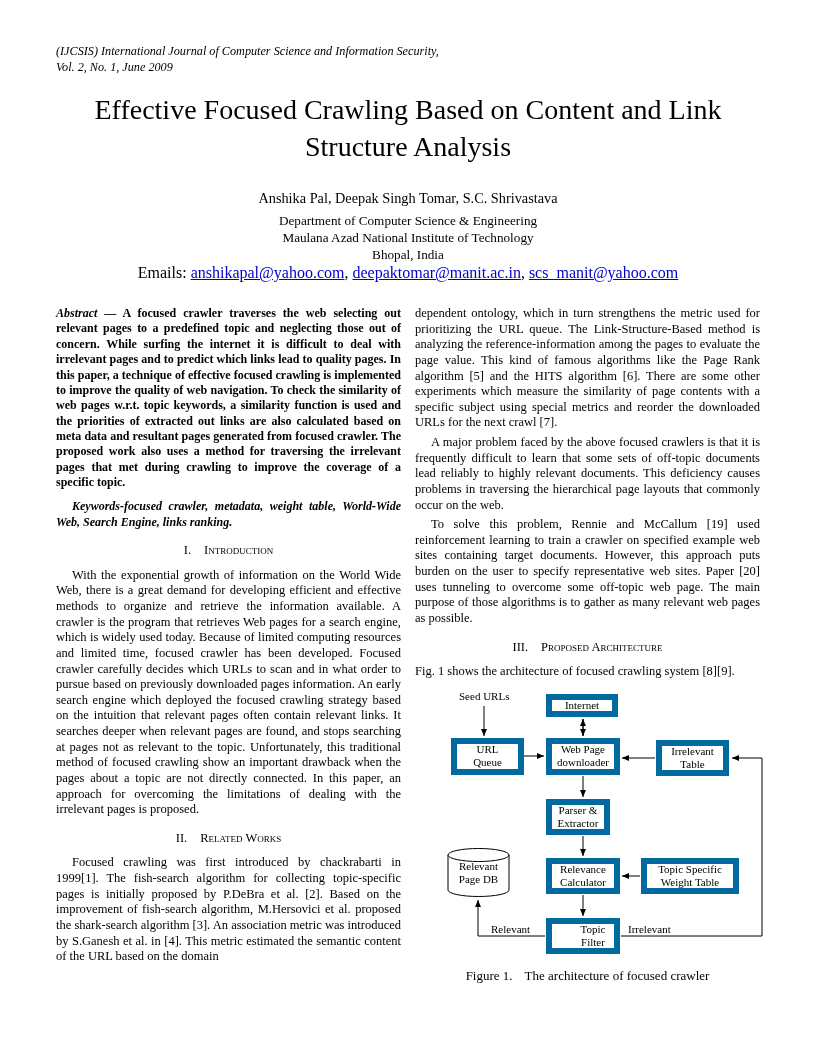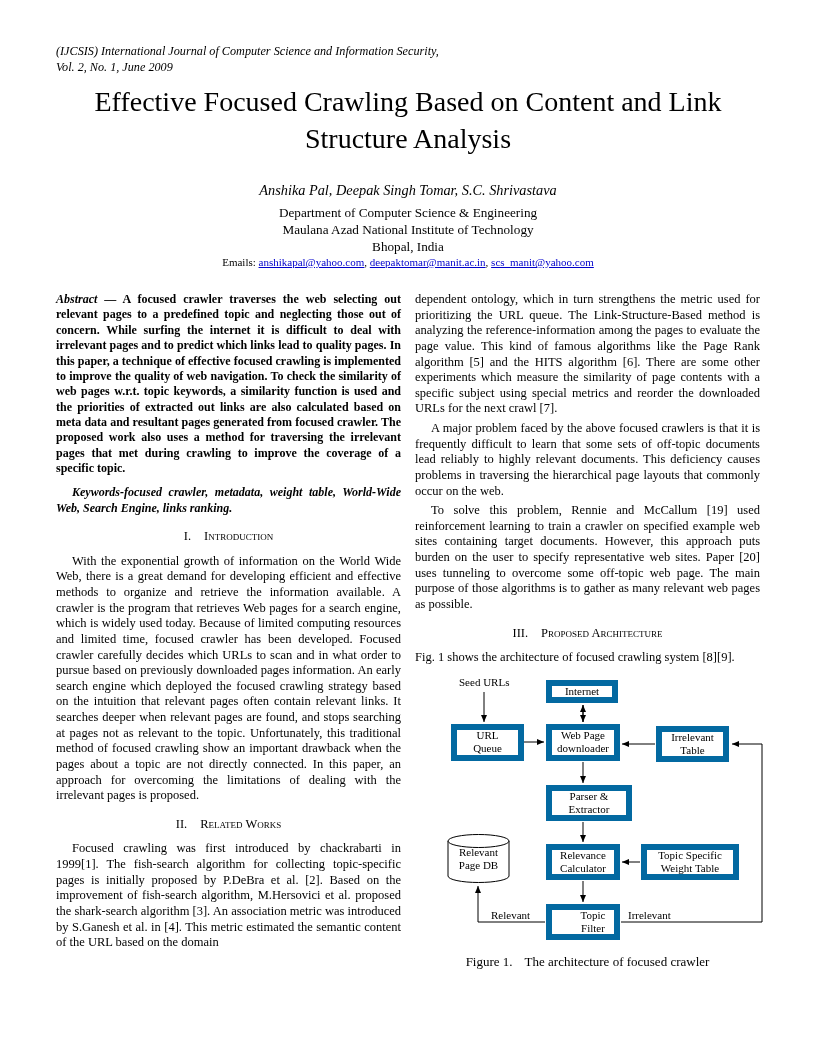--- a/index.html
+++ b/index.html
@@ -6,26 +6,26 @@
   html, body { margin: 0; padding: 0; }
   body {
     width: 816px; height: 1056px; background: #ffffff; color: #000;
     font-family: "Liberation Serif", "DejaVu Serif", serif;
     overflow: hidden;
   }
   .page { padding: 44px 56px 0 56px; }
 
   .journal-header { text-align: left; font-style: italic; font-size: 12.2px; line-height: 1.3; }
 
-  .title { font-size: 28px; font-weight: normal; text-align: center; line-height: 1.32; margin: 8px auto 0; width: 700px; }
+  .title { font-size: 28px; font-weight: normal; text-align: center; line-height: 1.32; margin: 16px auto 0; width: 700px; }
 
-  .authors { font-size: 14.3px; text-align: center; margin-top: 24px; font-style: italic; }
+  .authors { font-size: 14.3px; text-align: center; margin-top: 24px; }
   .affil { margin-top: 5px; }
   .affil-line { font-size: 13.2px; line-height: 1.3; text-align: center; }
-  .emails { font-size: 11px; text-align: center; margin-top: 1px; }
+  .emails { font-size: 16px; text-align: center; margin-top: 1px; }
   .email { color: #0000cc; text-decoration: underline; cursor: pointer; }
 
   .columns { display: flex; gap: 14px; margin-top: 24px; }
   .col { width: 345px; font-size: 12.5px; line-height: 1.25; text-align: justify; }
 
   p { margin: 0 0 4px 0; }
   .indent { text-indent: 16px; }
   .abstract { font-weight: bold; font-size: 12px; line-height: 1.28; margin-bottom: 9px; }
   .abstract-label { font-style: italic; }
   .keywords { font-weight: bold; font-style: italic; font-size: 12px; line-height: 1.28; text-indent: 16px; margin-bottom: 4px; }
@@ -123,21 +123,21 @@
 
           <div class="flabel" style="left:28px; top:2px;">Seed URLs</div>
 
           <div class="node" style="left:115px; top:6px; width:72px; height:23px;">Internet</div>
           <div class="node" style="left:20px; top:50px; width:73px; height:37px;">URL
 Queue</div>
           <div class="node" style="left:115px; top:50px; width:74px; height:37px;">Web Page
 downloader</div>
           <div class="node" style="left:225px; top:52px; width:73px; height:36px;">Irrelevant
 Table</div>
-          <div class="node" style="left:115px; top:111px; width:86px; height:36px;">Parser &amp;
+          <div class="node" style="left:115px; top:111px; width:64px; height:36px;">Parser &amp;
 Extractor</div>
           <div class="node" style="left:115px; top:170px; width:74px; height:36px;">Relevance
 Calculator</div>
           <div class="node" style="left:210px; top:170px; width:98px; height:36px;">Topic Specific
 Weight Table</div>
           <div class="node" style="left:115px; top:230px; width:74px; height:36px;padding-left:20px;">Topic
 Filter</div>
           <div class="cyl-label" style="left:17px; top:166px; width:61px; height:38px;">Relevant
 Page DB</div>
 

